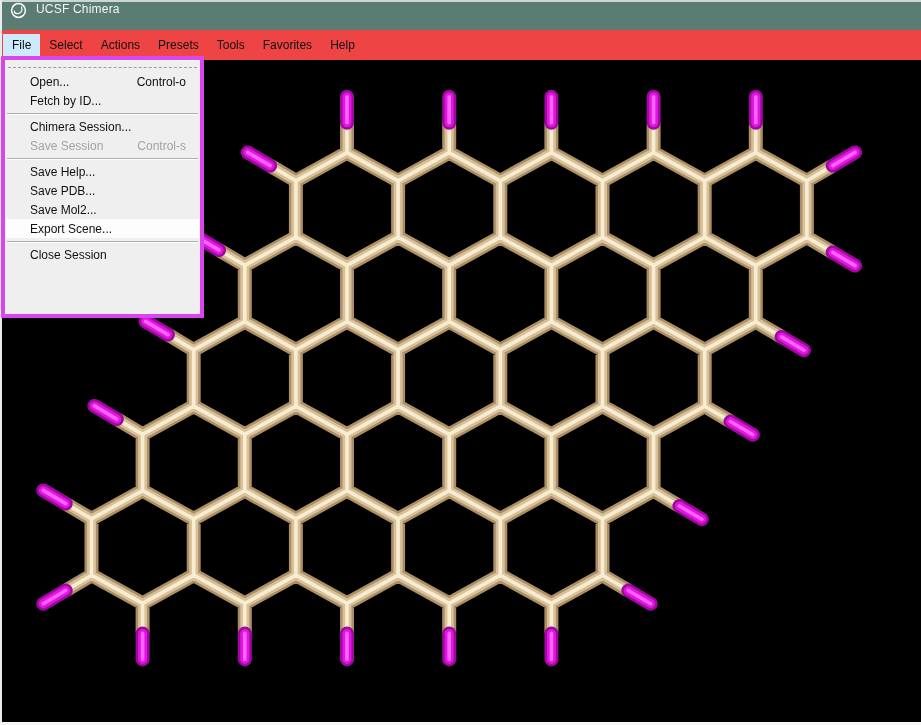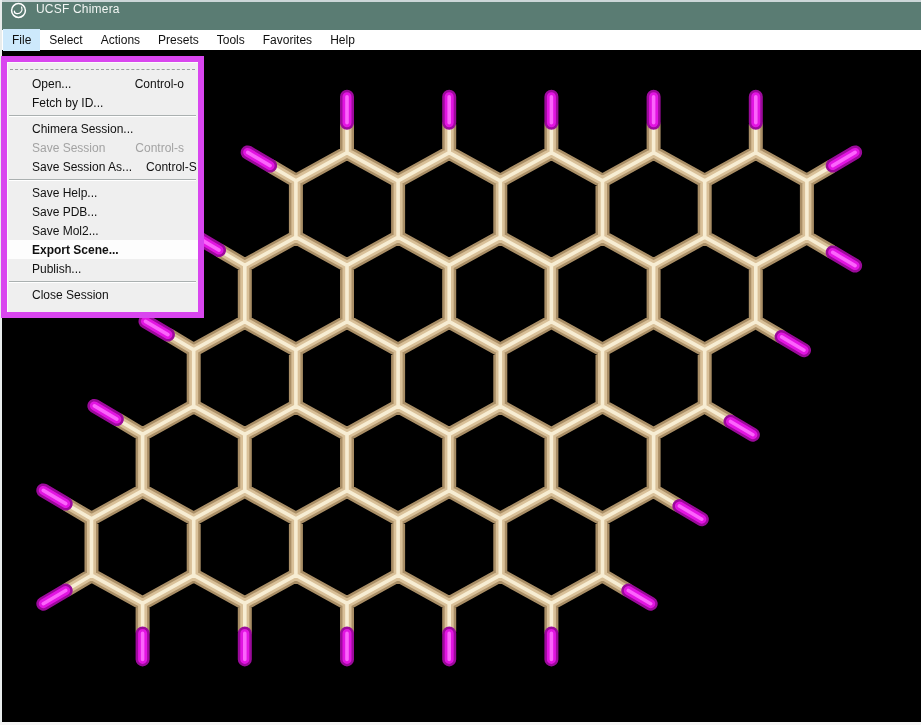--- a/index.html
+++ b/index.html
@@ -16,50 +16,50 @@
   .border-bottom{position:absolute;left:0;bottom:0;width:921px;height:3px;background:#f5f5f5;}
   
   .titlebar{
     position:absolute;top:2px;left:2px;right:0;height:28px;
     background:#5a7c73;display:flex;align-items:flex-start;padding-left:8px;
   }
   .app-icon{width:17px;height:17px;margin-right:9px;flex:0 0 auto;display:block;}
   .title-text{color:#f2f6f4;font-size:12px;letter-spacing:.2px;}
   
   .menubar{
-    position:absolute;top:30px;left:2px;right:0;height:20px;
-    background:#ffffff;display:flex;align-items:center;padding-left:1px;
+    position:absolute;top:30px;left:2px;right:0;height:30px;
+    background:#ef4444;display:flex;align-items:center;padding-left:1px;
   }
   .menubar .mitem{
     height:22px;line-height:22px;padding:0 9px;font-size:12px;color:#101010;
     cursor:default;white-space:nowrap;
   }
   .menubar .mitem.active{background:#cde9fc;}
   
   .viewport{position:absolute;top:56px;left:2px;right:0;bottom:3px;background:#000;}
   .viewport svg{position:absolute;top:0;left:0;width:100%;height:100%;display:block;}
   
   .dropdown{
     position:absolute;top:56px;left:1px;width:203px;height:262px;
-    background:#efefef;border:6px solid #d946ef;
+    background:#efefef;border:4px solid #d946ef;
     box-shadow:inset 1px 1px 0 #fbfbfb;
     z-index:10;padding-top:0;
   }
   .tearoff{height:12px;margin:0 3px;position:relative;cursor:default;}
   .tearoff::after{
     content:"";position:absolute;left:0;right:0;top:7px;
     border-top:1px dashed #9aa0a0;
   }
   .drow{
     height:19px;display:flex;align-items:center;
     padding:0 14px 0 25px;font-size:12px;color:#111;cursor:default;
     white-space:nowrap;
   }
   .drow .shortcut{margin-left:auto;padding-left:14px;}
-  .drow.active{background:#fdfdfd;font-weight:bold;}
+  .drow.active{background:#fdfdfd;}
   .drow.disabled{color:#a3a3a3;}
   .dsep{height:7px;position:relative;}
   .dsep::after{
     content:"";position:absolute;left:2px;right:2px;top:3px;
     border-top:1px solid #aab0b0;border-bottom:1px solid #ffffff;
   }
 </style>
 </head>
 <body>
 
@@ -107,42 +107,35 @@
 
     <div class="dsep"></div>
 
     <div class="drow">
       <span>Chimera Session...</span>
     </div>
     <div class="drow disabled">
       <span>Save Session</span>
       <span class="shortcut">Control-s</span>
     </div>
-    <div class="drow">
-      <span>Save Session As...</span>
-      <span class="shortcut">Control-S</span>
-    </div>
 
     <div class="dsep"></div>
 
     <div class="drow">
       <span>Save Help...</span>
     </div>
     <div class="drow">
       <span>Save PDB...</span>
     </div>
     <div class="drow">
       <span>Save Mol2...</span>
     </div>
     <div class="drow active">
       <span>Export Scene...</span>
     </div>
-    <div class="drow">
-      <span>Publish...</span>
-    </div>
 
     <div class="dsep"></div>
 
     <div class="drow">
       <span>Close Session</span>
     </div>
   </div>
 
   <div class="border-top"></div>
   <div class="border-left"></div>

